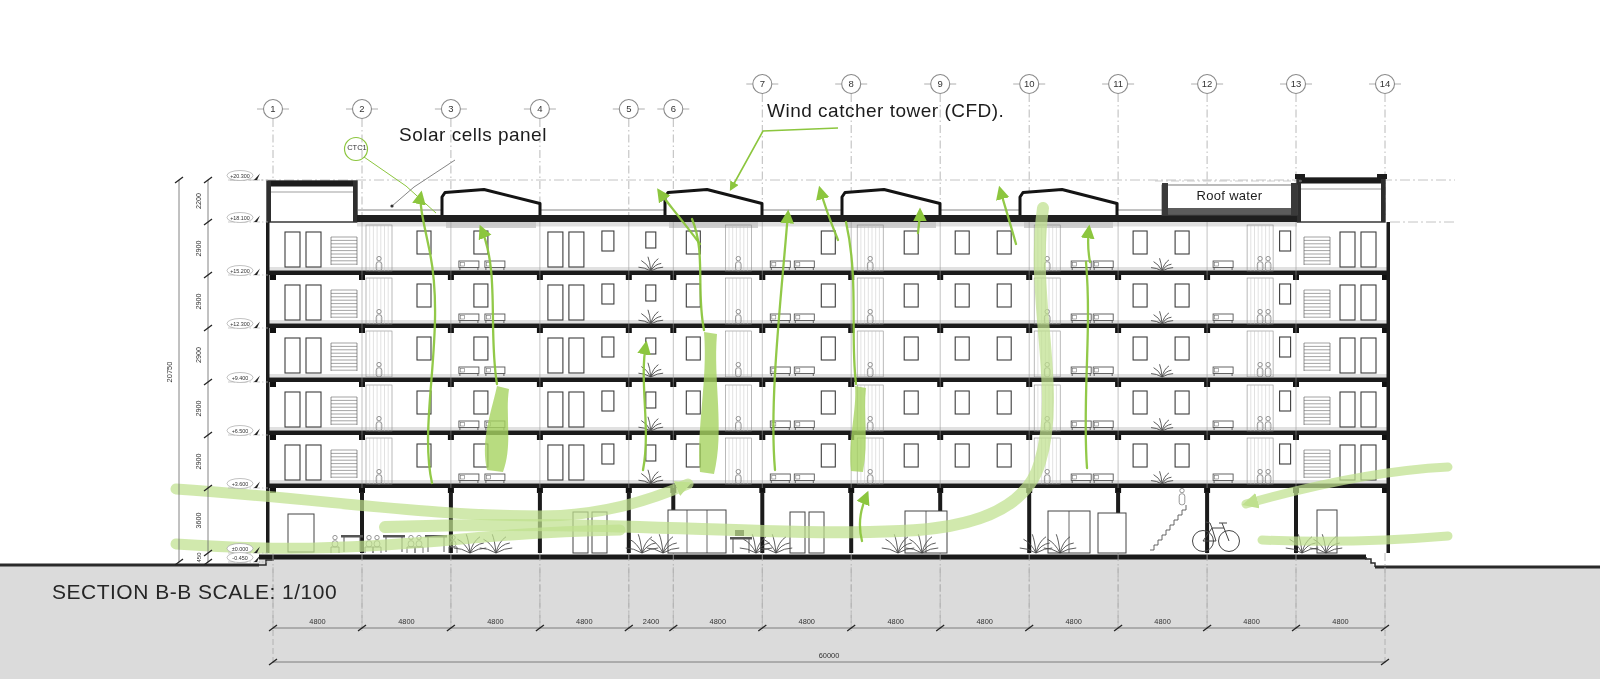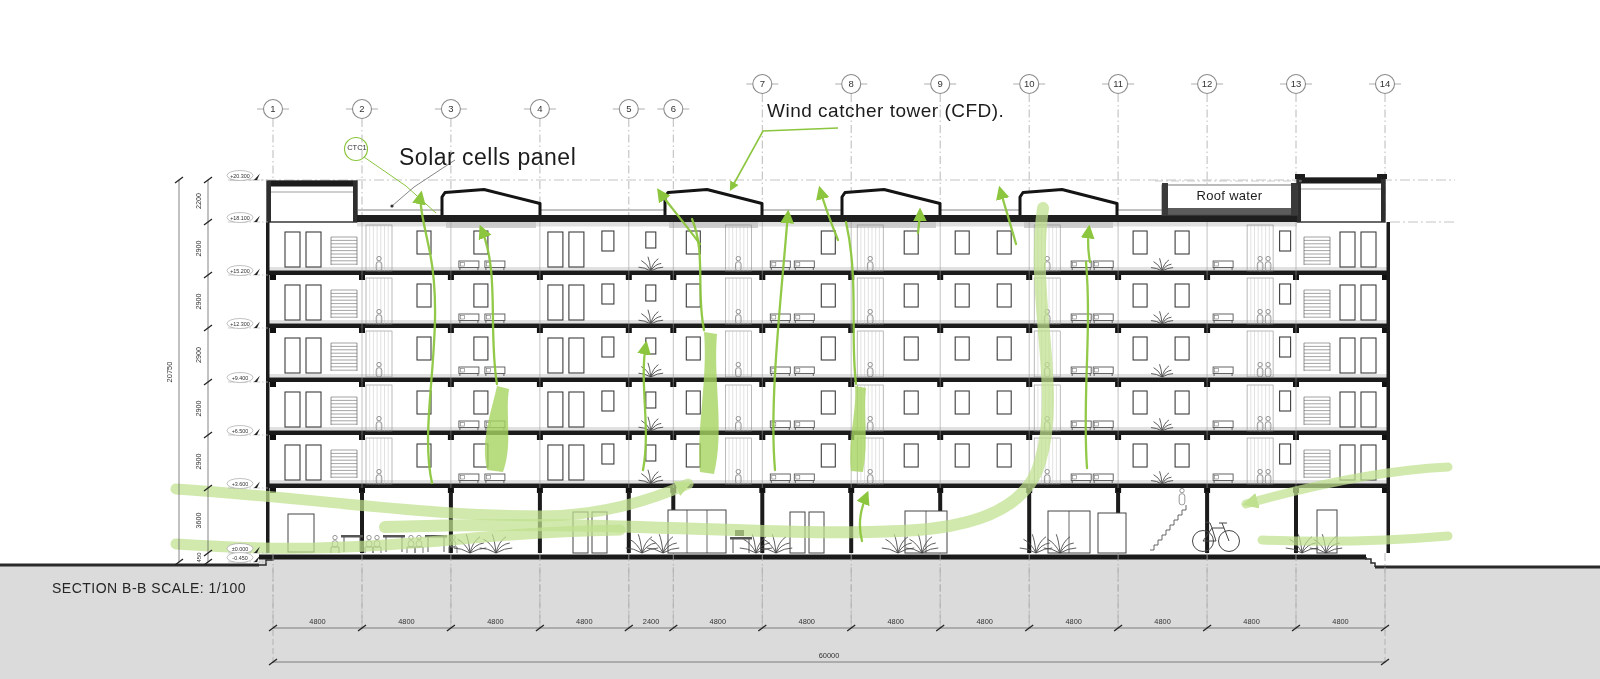--- a/index.html
+++ b/index.html
@@ -1,23 +1,23 @@
 <!DOCTYPE html>
 <html><head>
 <meta charset="utf-8">
 <style>
   html,body{margin:0;padding:0;background:#fff;}
   .canvas{position:relative;width:1600px;height:679px;background:#ffffff;overflow:hidden;
           font-family:"Liberation Sans", sans-serif;}
   svg{position:absolute;left:0;top:0;}
   .lbl{position:absolute;color:#1c1c1c;white-space:nowrap;}
-  .lbl-solar{left:399px;top:144px;font-size:23px;letter-spacing:.5px;}
+  .lbl-solar{left:399px;top:124px;font-size:19px;letter-spacing:.5px;}
   .lbl-wind{left:734px;top:100px;font-size:19px;letter-spacing:.5px;margin-left:33px;}
   .lbl-roof{left:1168px;top:188px;width:123px;text-align:center;font-size:13px;letter-spacing:.3px;}
-  .lbl-section{left:52px;top:580px;font-size:14px;letter-spacing:.5px;color:#262626;}
+  .lbl-section{left:52px;top:580px;font-size:21px;letter-spacing:.5px;color:#262626;}
   .lbl-ctc1{left:344px;top:143px;width:26px;text-align:center;font-size:7.5px;color:#333;}
 </style>
 </head>
 <body>
 
 <div class="canvas">
   <svg id="drawing" width="1600" height="679" viewBox="0 0 1600 679">
       <defs>
         <marker id="ahg" markerWidth="8" markerHeight="8" refX="4.5" refY="3" orient="auto" markerUnits="strokeWidth">
           <path fill="#8CC63E" d="M0,0 L6,3 L0,6 Z"></path>

